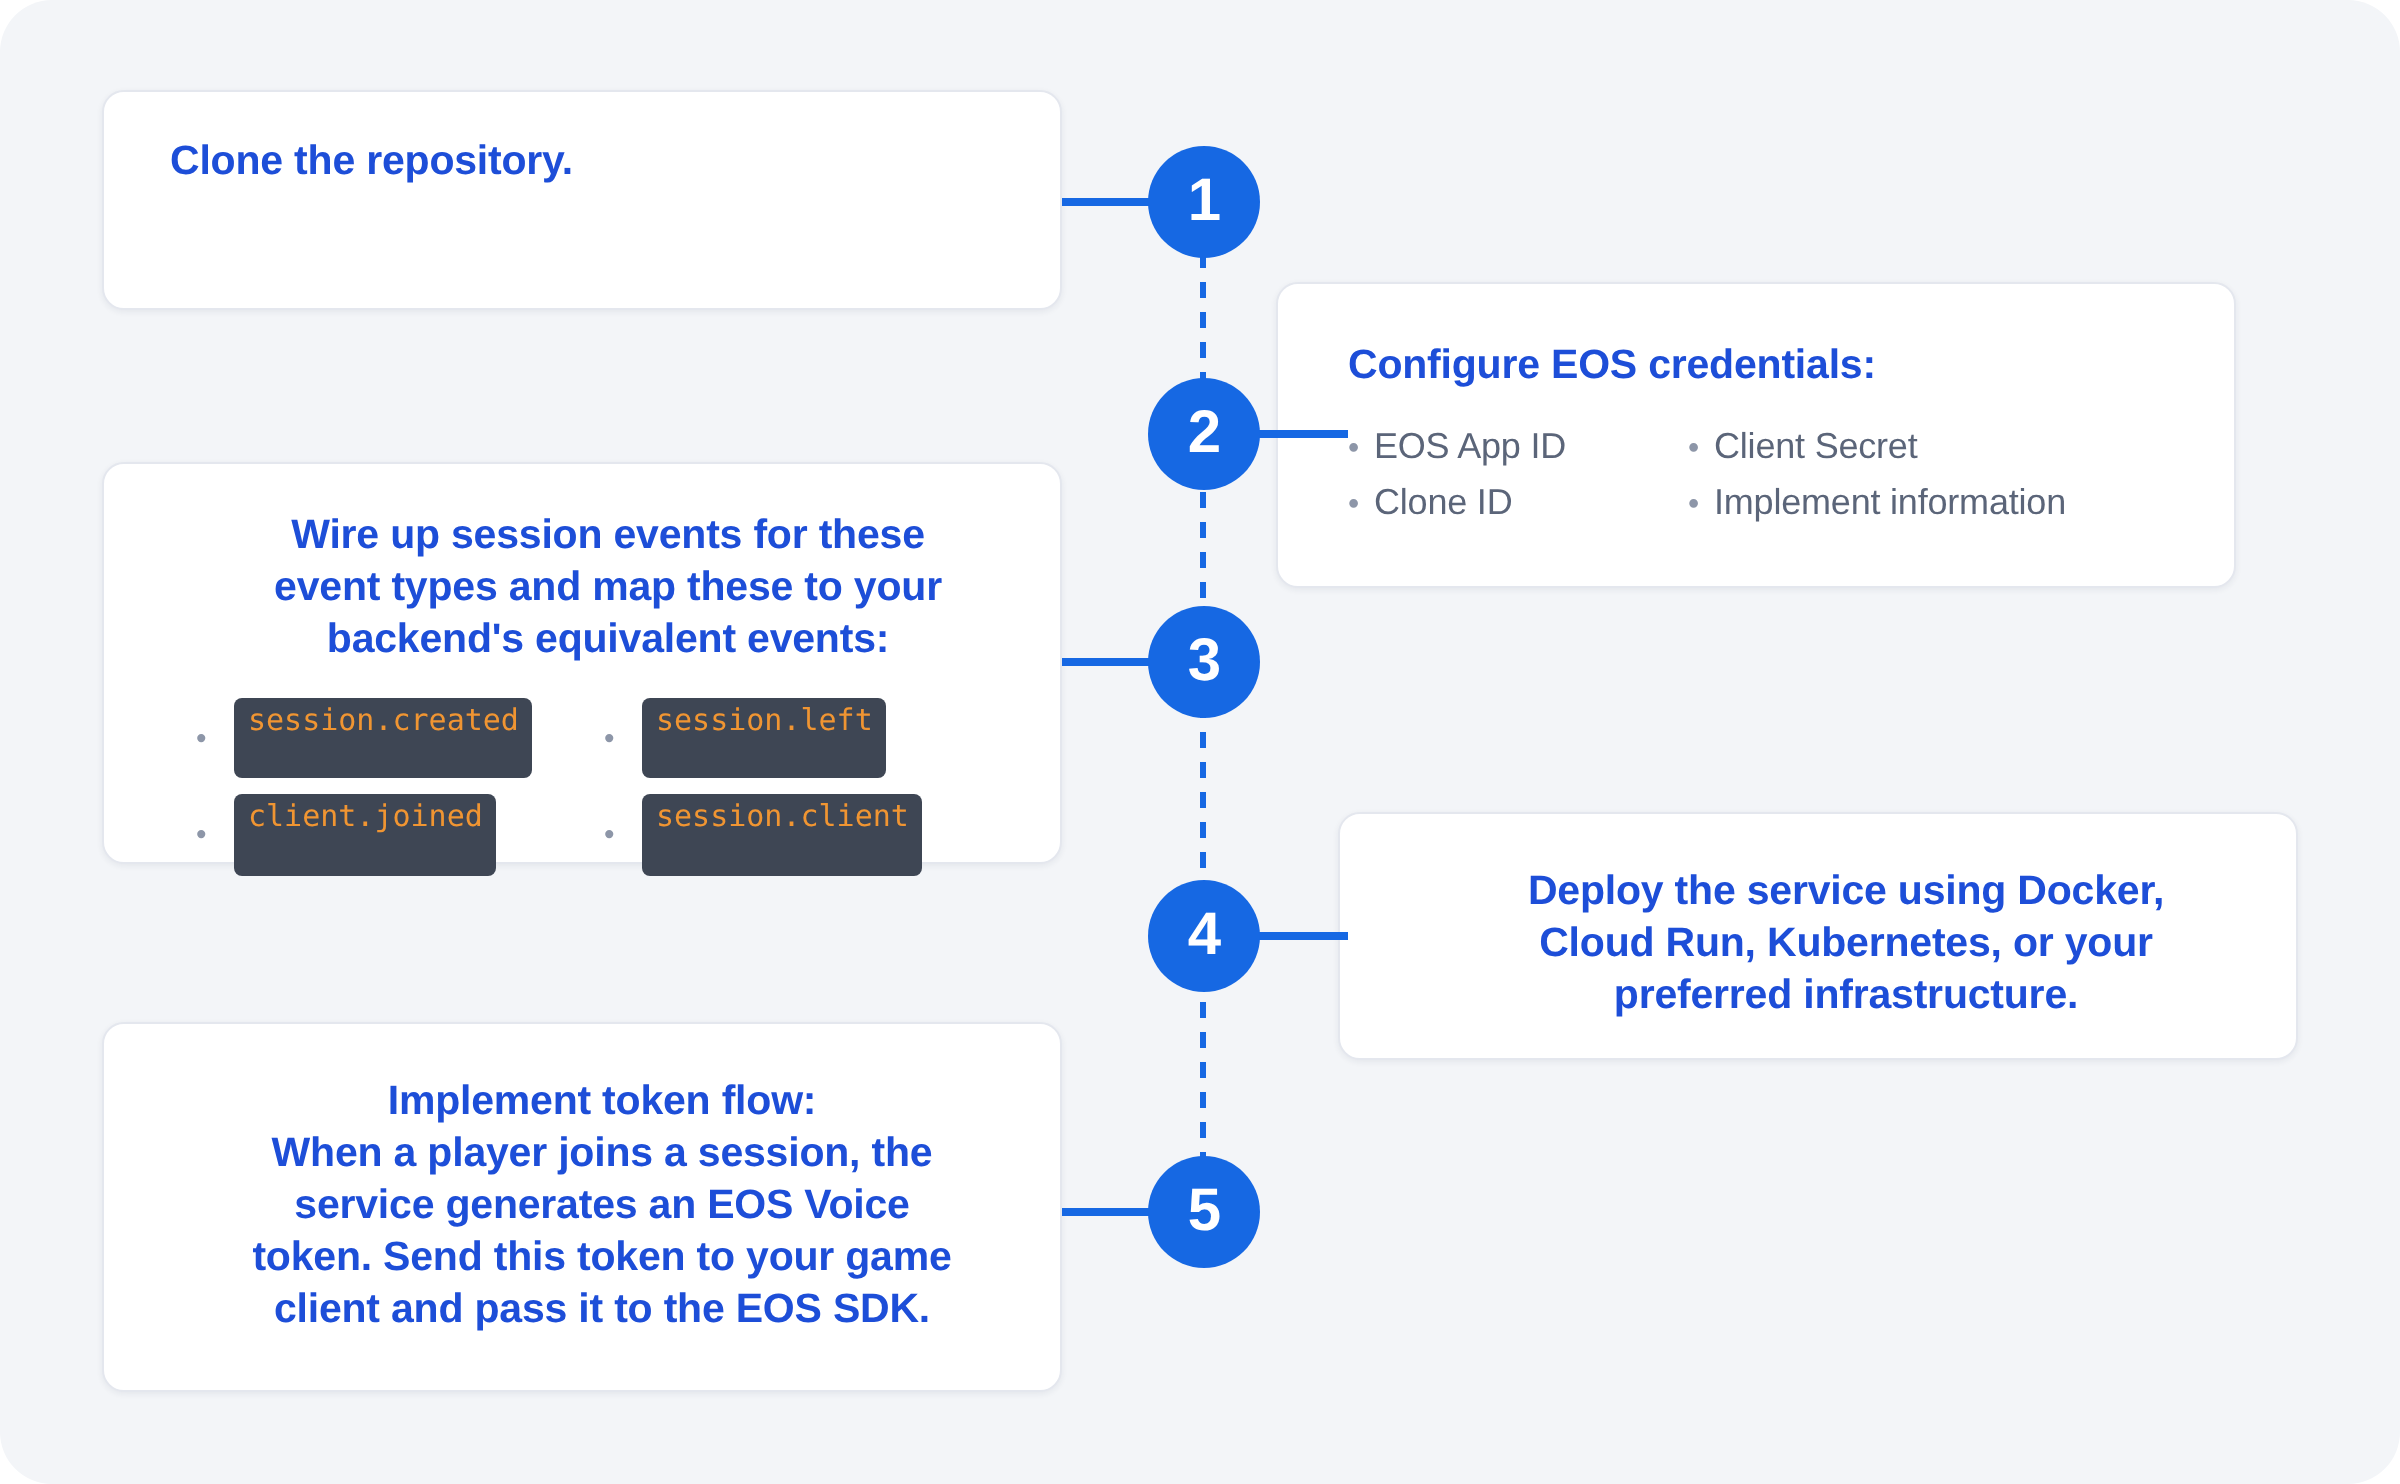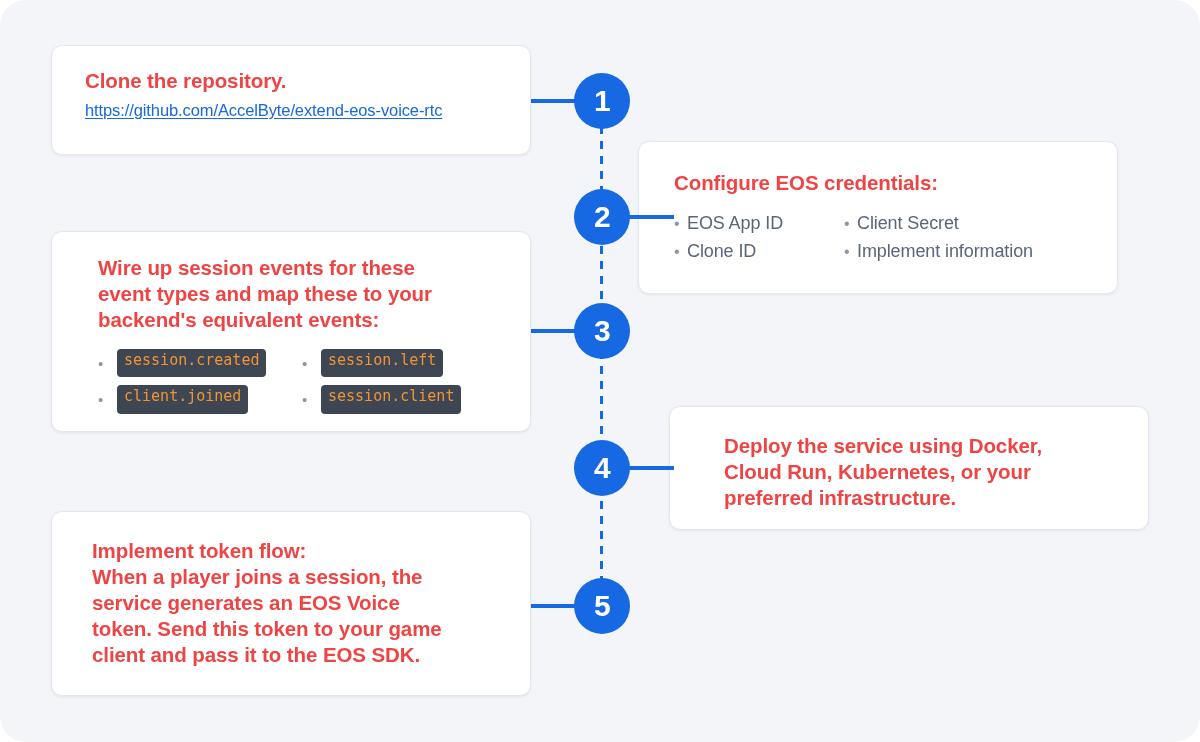--- a/index.html
+++ b/index.html
@@ -67,21 +67,21 @@
     position: absolute;
     background: #ffffff;
     border: 1px solid #e4e7ee;
     border-radius: 11px;
     box-shadow: 0 1px 3px rgba(26, 40, 75, 0.07);
     box-sizing: border-box;
     z-index: 2;
   }
 
   .card-title {
-    color: #ef4444;
+    color: #1d4ed8;
     font-weight: bold;
     font-size: 20.5px;
     line-height: 1.27;
     letter-spacing: -0.1px;
     margin: 0;
   }
 
   .card-link {
     display: inline-block;
     color: #1668e3;
@@ -134,40 +134,40 @@
     width: 19px;
     flex: 0 0 19px;
     line-height: 1;
   }
   .code-chip {
     display: inline-block;
     background: #3e4654;
     color: #f09532;
     font-family: "DejaVu Sans Mono", monospace;
     font-size: 15px;
-    padding: 3px 7px 8px 7px;
+    padding: 3px 7px 20px 7px;
     border-radius: 4px;
     line-height: 1.15;
     white-space: nowrap;
   }
 
   .multiline-title {
     white-space: pre-line;
+    text-align: center;
   }
 </style>
 </head>
 <body>
 
 <div id="canvas">
 
   <div class="spine"></div>
 
   <div class="card" style="left:51px; top:45px; width:480px; height:110px; padding:22px 26px 0 33px;">
     <div class="card-title">Clone the repository.</div>
-    <a class="card-link" href="#">https://github.com/AccelByte/extend-eos-voice-rtc</a>
   </div>
   <div class="stub" style="left:531px; top:99px; width:47px;"></div>
   <div class="step-node" style="left:574px; top:73px;">
     <span>1</span>
   </div>
 
   <div class="stub" style="left:626px; top:215px; width:48px;"></div>
   <div class="step-node" style="left:574px; top:189px;">
     <span>2</span>
   </div>

